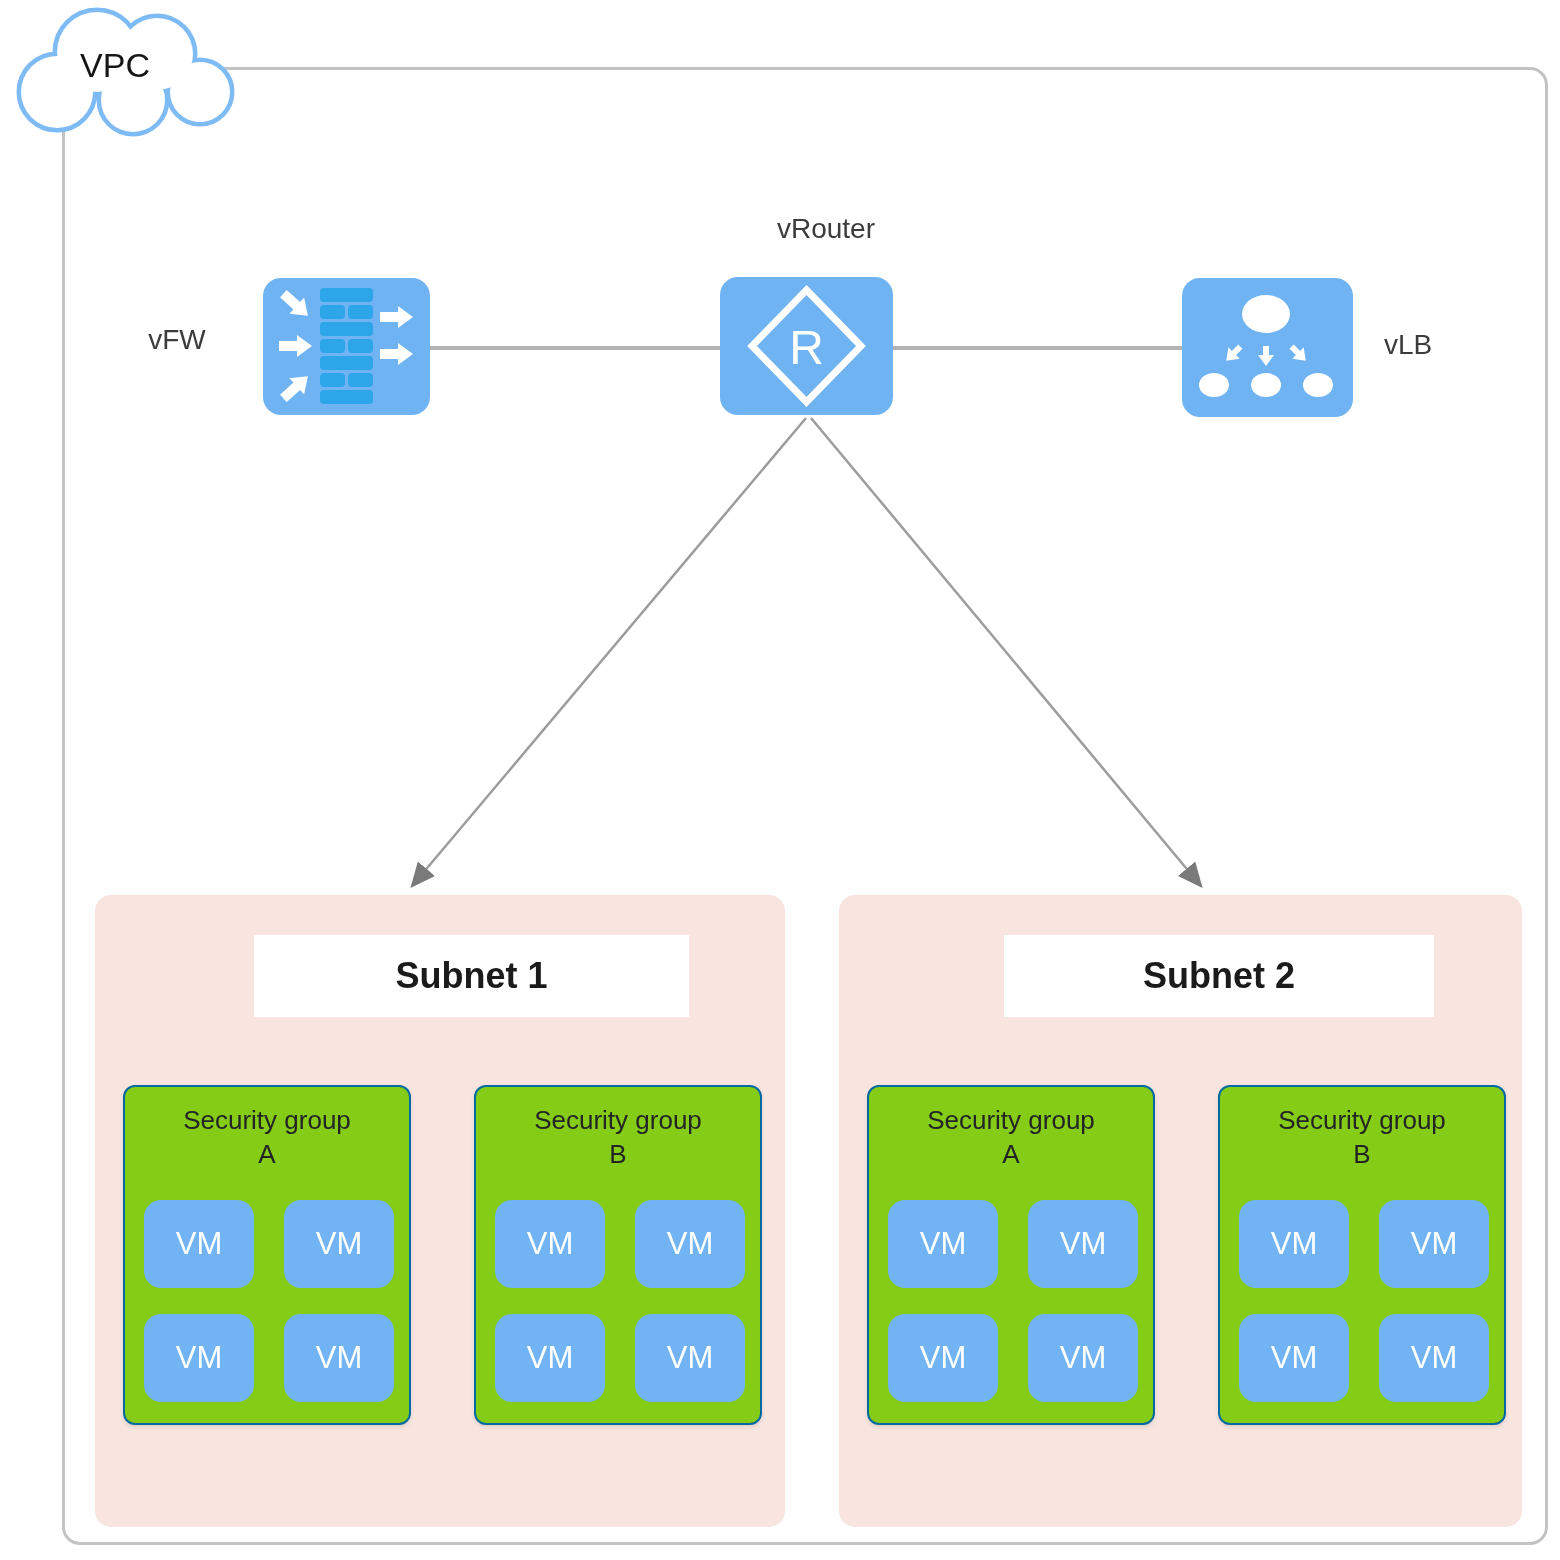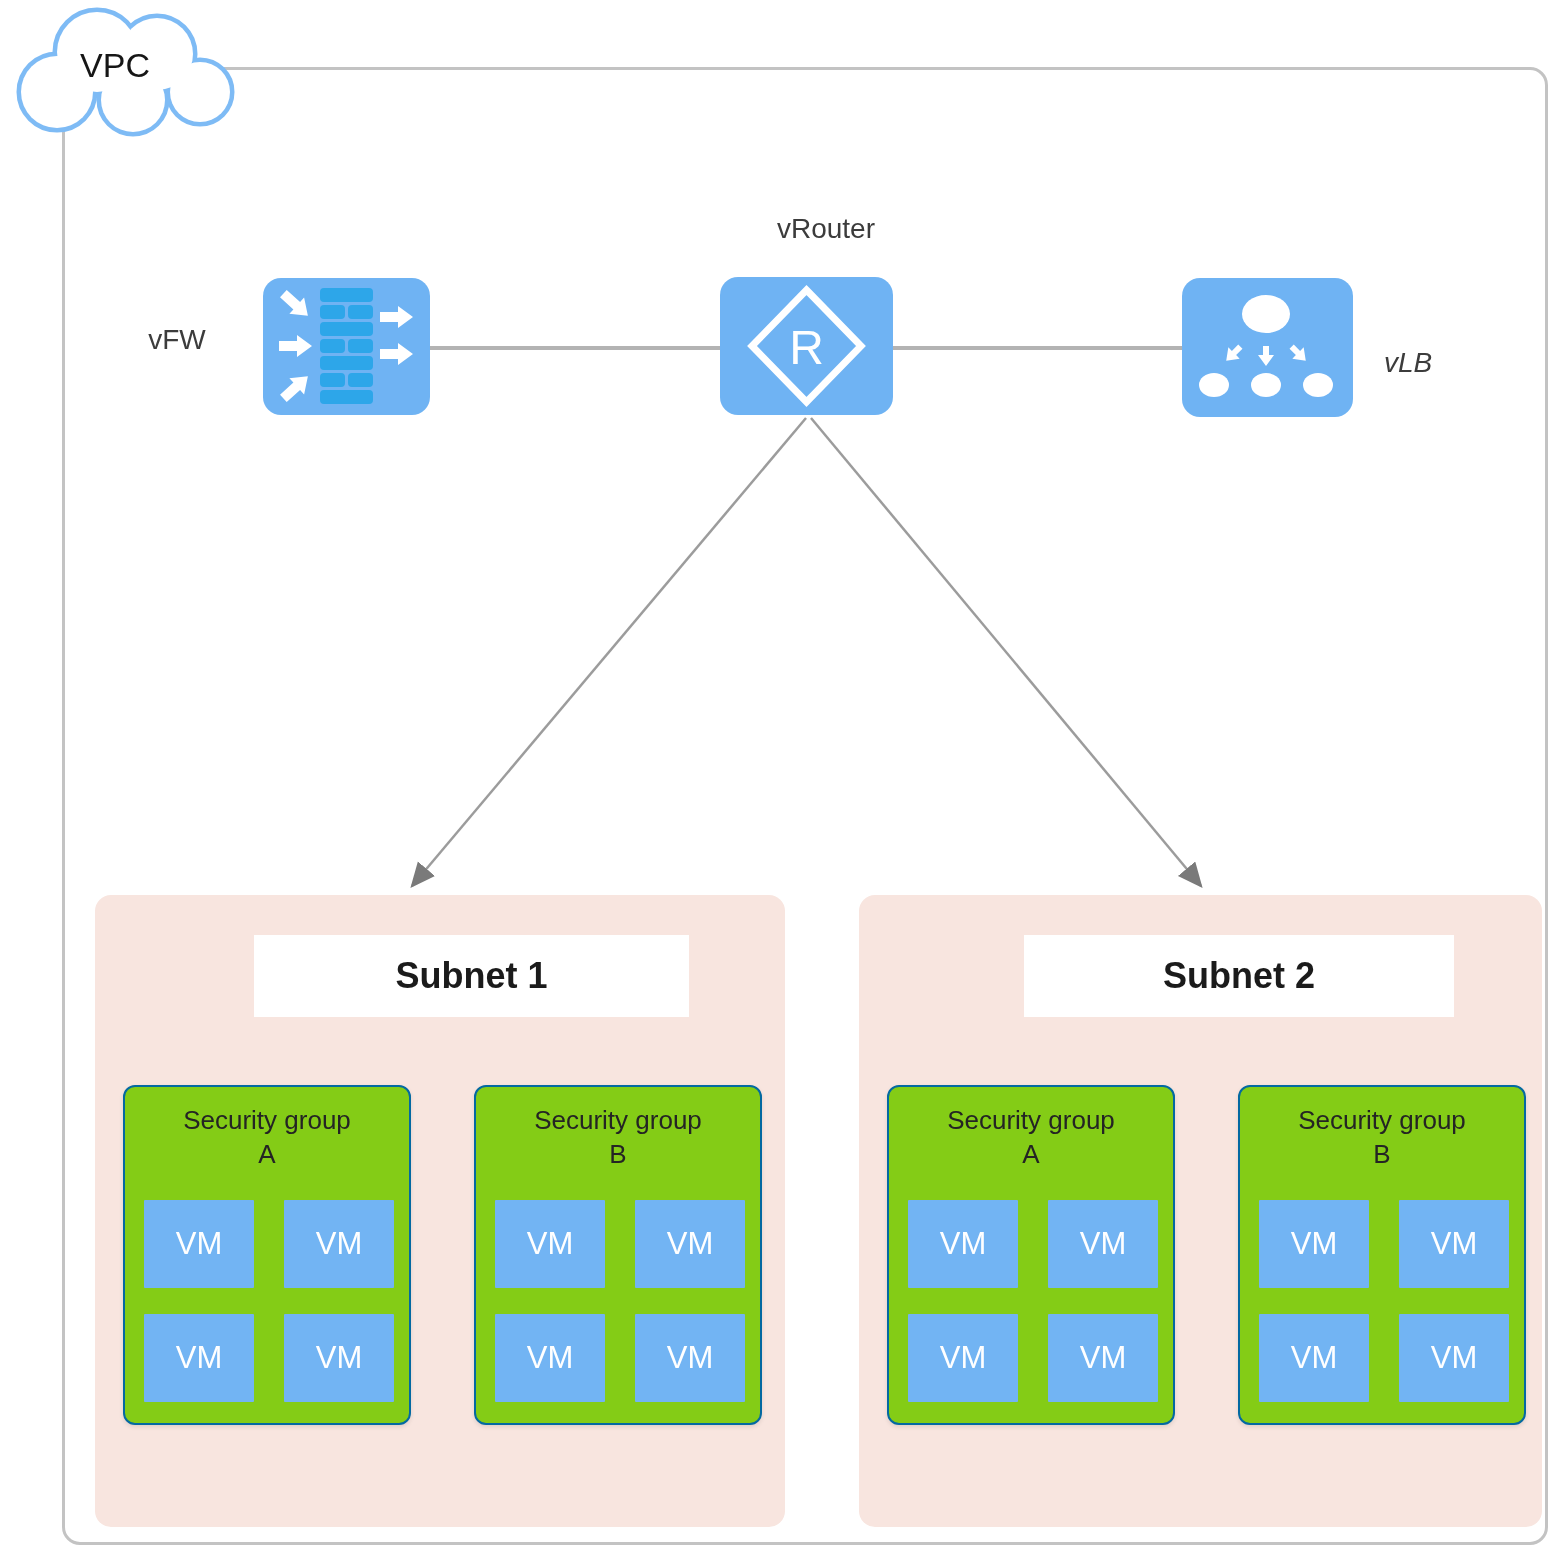--- a/index.html
+++ b/index.html
@@ -21,33 +21,33 @@
   #vfw-node     { left:263px;  top:278px; width:167px; height:137px; }
   #vrouter-node { left:720px;  top:277px; width:173px; height:138px; }
   #vlb-node     { left:1182px; top:278px; width:171px; height:139px; }
 
   .side-label {
     position:absolute; z-index:3; font-size:28px; color:#3c3c3c;
     text-align:center; white-space:nowrap;
   }
   #vfw-label     { left:122px;  top:324px; width:110px; }
   #vrouter-label { left:756px;  top:213px; width:140px; }
-  #vlb-label     { left:1368px; top:347px; width:80px;font-style:italic;  }
+  #vlb-label     { left:1368px; top:329px; width:80px;  }
 
   .sg-title {
     position:absolute; left:628px; top:784px; width:304px; z-index:3;
     text-align:center; font-size:30px; font-weight:700; color:#1f1f1f;
   }
 
   .subnet {
     position:absolute; top:895px; height:632px; background:#F8E5DF;
     border-radius:16px; z-index:3;
   }
   #subnet-1 { left:95px;  width:690px; }
-  #subnet-2 { left:859px; width:683px; }
+  #subnet-2 { left:839px; width:683px; }
 
   .subnet-label {
     position:absolute; top:40px; height:82px; background:#ffffff;
     display:flex; align-items:center; justify-content:center;
     font-size:36px; font-weight:700; color:#1b1b1b;
   }
   #subnet-1 .subnet-label { left:159px; width:435px; }
   #subnet-2 .subnet-label { left:165px; width:430px; }
 
   .sg-card {
@@ -62,21 +62,21 @@
   .sg-card-label {
     margin:16px auto 0; width:170px; text-align:center;
     font-size:26px; line-height:34px; color:#242424;
   }
   .vm-grid {
     position:absolute; left:19px; top:113px; width:250px;
     display:grid; grid-template-columns:1fr 1fr;
     column-gap:30px; row-gap:26px;
   }
   .vm {
-    height:88px; background:#72B4F3; border-radius:1px;
+    height:88px; background:#72B4F3; border-radius:17px;
     display:flex; align-items:center; justify-content:center;
     color:#ffffff; font-size:31px;
   }
 
   .cloud-wrap { position:absolute; left:5px; top:0; width:235px; height:148px; z-index:4; }
   .vpc-label {
     position:absolute; left:60px; top:46px; width:110px; z-index:5;
     text-align:center; font-size:34px; font-weight:400; color:#161616;
   }
 </style>

